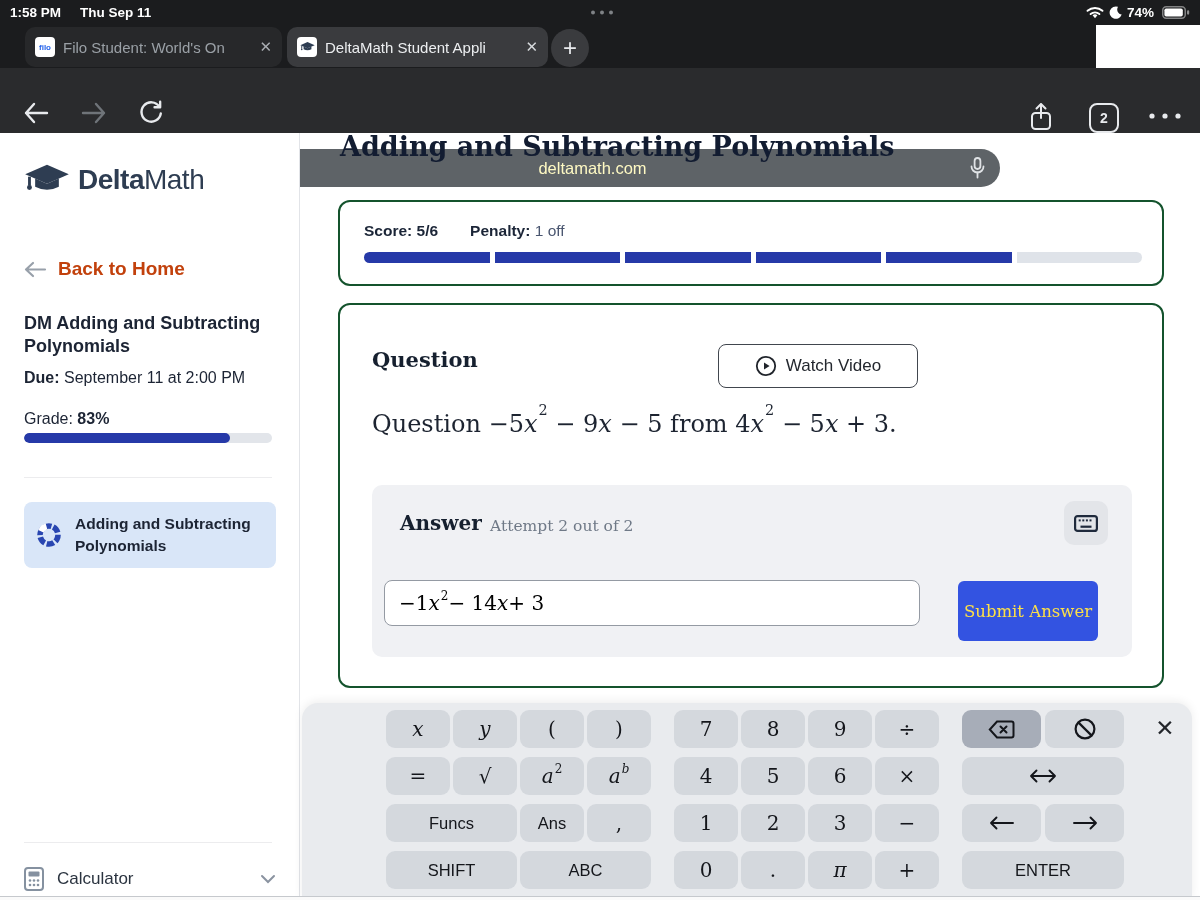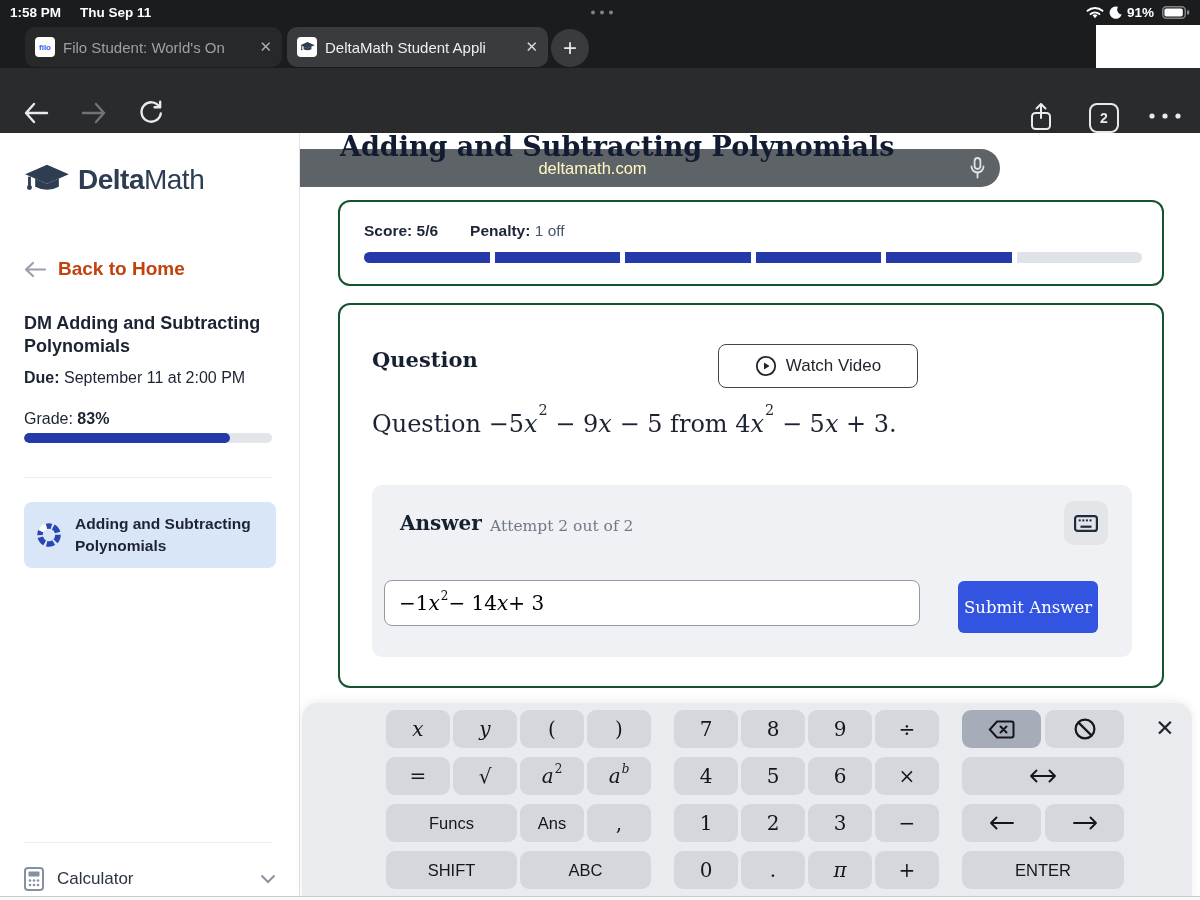--- a/index.html
+++ b/index.html
@@ -69,21 +69,21 @@
         <path d="M1.5 4.8 a11.5 11.5 0 0 1 15 0"></path>
           <path d="M4.6 8.1 a7 7 0 0 1 8.8 0"></path>
         <path d="M9 12.2 l2.4-2.9 a3.8 3.8 0 0 0 -4.8 0 Z" fill="#fff" stroke="none"></path>
       </svg>
     </span>
     <span class="abs icon" style="left:1109px;top:6px;">
       <svg width="13" height="13">
           <path d="M9 .8 A6.2 6.2 0 1 0 12.7 8.6 A5.1 5.1 0 0 1 9 .8 Z" fill="#fff"></path>
         </svg>
     </span>
-    <span class="abs" style="left:1127px;top:5px;font-size:13.5px;font-weight:600;">91%</span>
+    <span class="abs" style="left:1127px;top:5px;font-size:13.5px;font-weight:600;">74%</span>
     <span class="abs icon" style="left:1162px;top:6px;">
       <svg width="28" height="13">
         <rect x="0.75" y="0.75" width="22.5" height="11.5" rx="3.4" fill="none" stroke="rgba(255,255,255,.45)" stroke-width="1.5"></rect>
         <rect x="2.4" y="2.4" width="18.4" height="8.2" rx="1.8" fill="#fff"></rect>
         <rect x="25" y="4.3" width="2.2" height="4.4" rx="1.1" fill="rgba(255,255,255,.5)"></rect>
       </svg>
     </span>
   </div>
 
   <div class="abs tabstrip">
@@ -264,21 +264,21 @@
           <g fill="#1f2a3c">
             <rect x="4.7" y="4.4" width="2" height="2"></rect>
               <rect x="8.3" y="4.4" width="2" height="2"></rect>
               <rect x="11.9" y="4.4" width="2" height="2"></rect>
               <rect x="15.5" y="4.4" width="2" height="2"></rect>
             <rect x="6.5" y="10.6" width="11" height="2.2"></rect>
           </g>
         </svg>
       </span>
       <div class="abs math" style="left:12px;top:95px;width:536px;height:46px;background:#fff;border:1px solid #949aa3;border-radius:8px;display:flex;align-items:center;padding-left:14px;box-sizing:border-box;font-size:20px;color:#000000;cursor:text;">−1<i>x</i><sup>2</sup> − 14<i>x</i> + 3</div>
-      <div class="abs serif" style="left:586px;top:96px;width:140px;height:52px;background:#3353e1;border-radius:6px;display:flex;align-items:center;justify-content:center;color:#ffffff;font-size:16.5px;cursor:pointer;">Submit Answer</div>
+      <div class="abs serif" style="left:586px;top:96px;width:140px;height:60px;background:#3353e1;border-radius:6px;display:flex;align-items:center;justify-content:center;color:#fde047;font-size:16.5px;cursor:pointer;">Submit Answer</div>
     </div>
   </div>
 
   <div class="abs kbpanel">
     <div class="kb-group" style="left:84px;top:7px;">
       <div class="kb-row">
         <div class="key">
             <i>x</i>
           </div>
         <div class="key">

